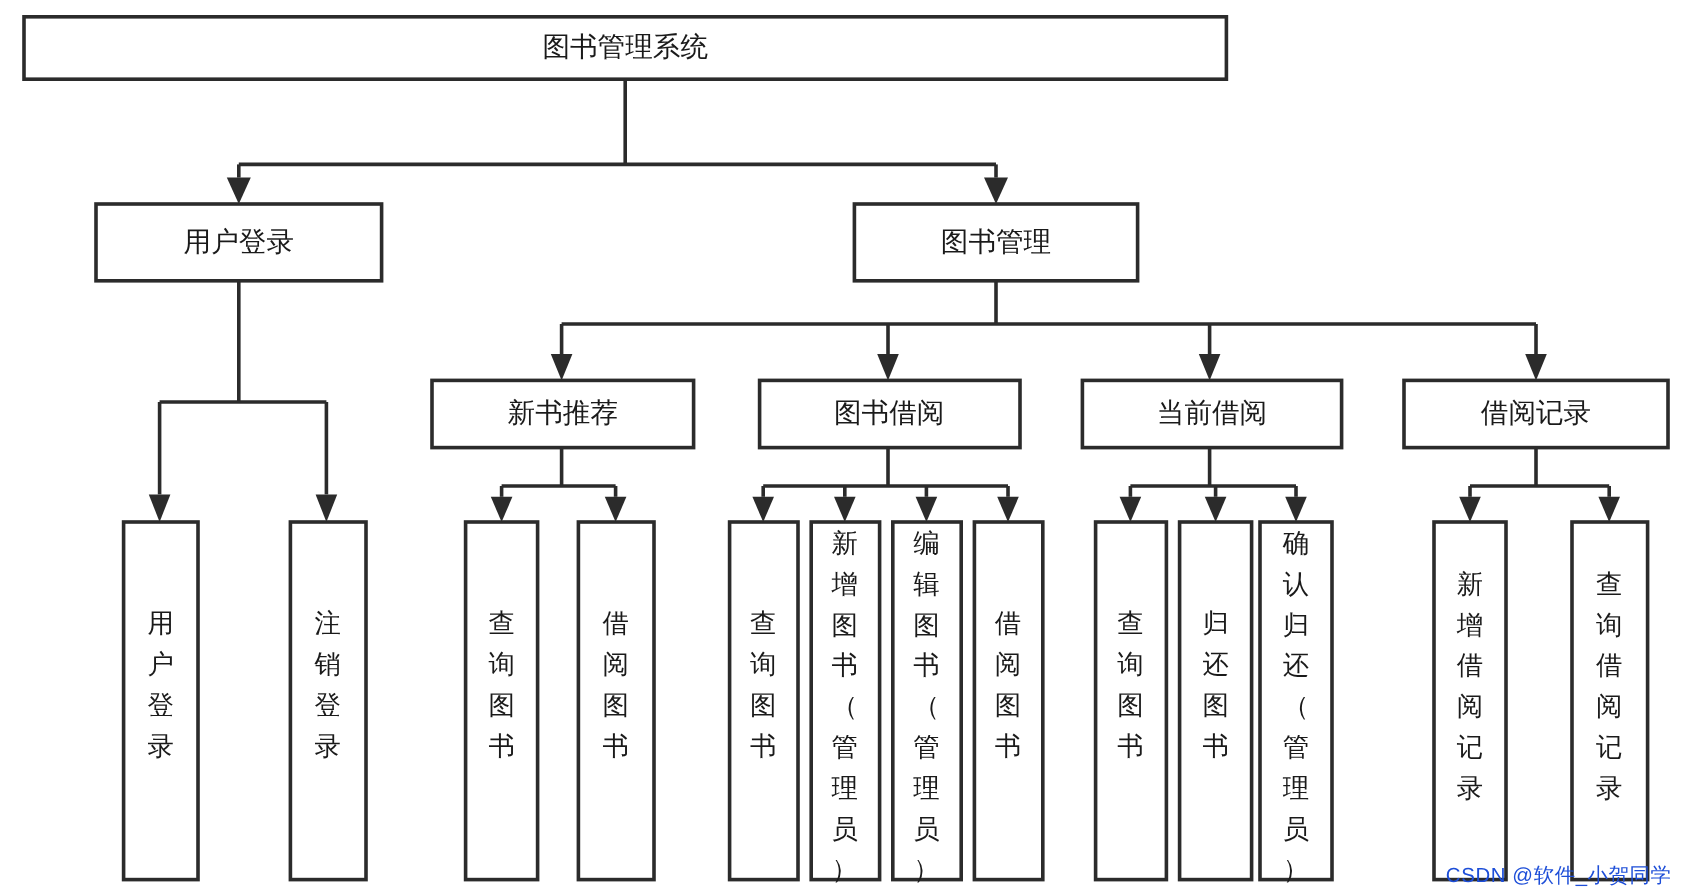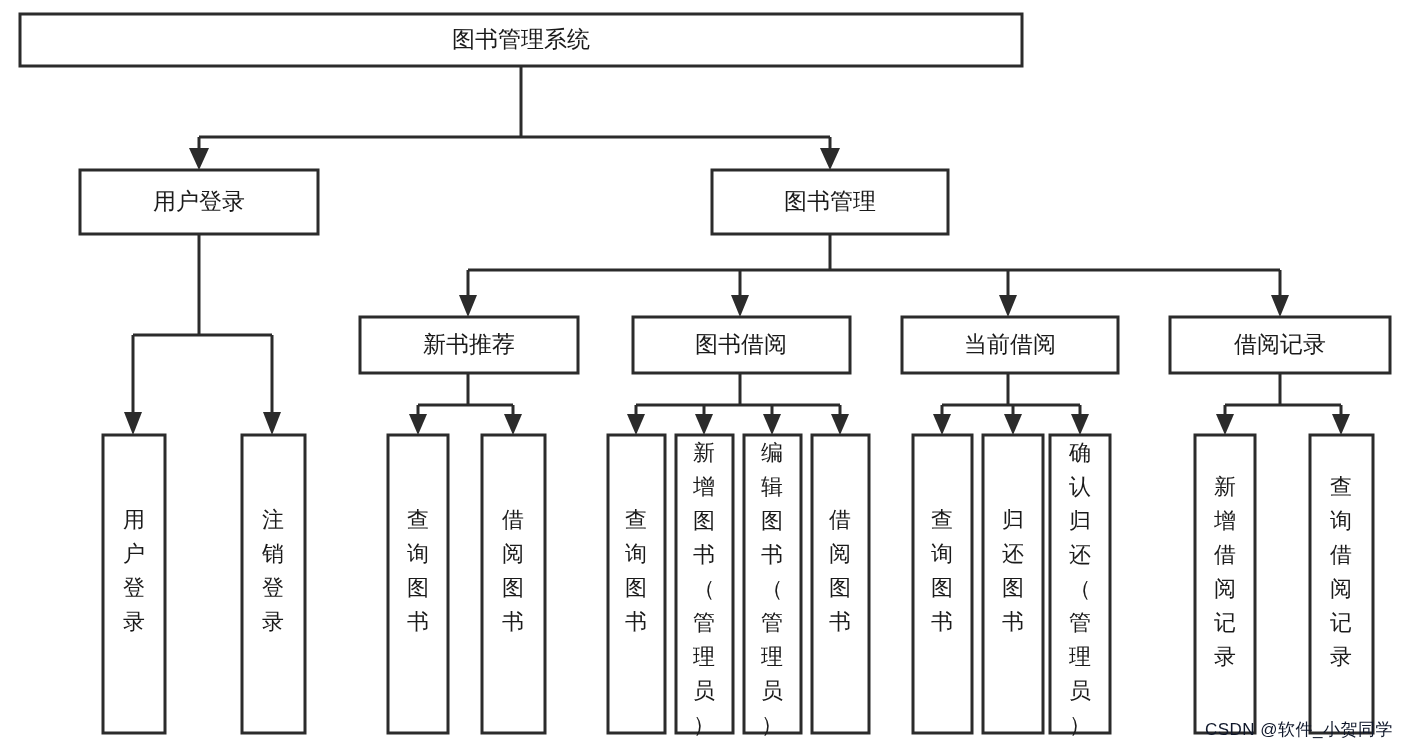--- a/index.html
+++ b/index.html
@@ -58,21 +58,21 @@
     font-size: 22px;
     fill: #1a1a1a;
     text-anchor: middle;
   }
   .watermark {
     position: absolute;
     right: 12px;
     bottom: 6px;
     font-family: "Liberation Sans", "DejaVu Sans", sans-serif;
     font-size: 17px;
-    color: #0f172a;
+    color: #1d4ed8;
     white-space: nowrap;
     letter-spacing: 0.5px;
     pointer-events: none;
   }
 </style>
 </head>
 <body>
 
 <div id="diagram-root">
   <svg class="diagram" viewBox="0 0 1405 747" xmlns="http://www.w3.org/2000/svg">

